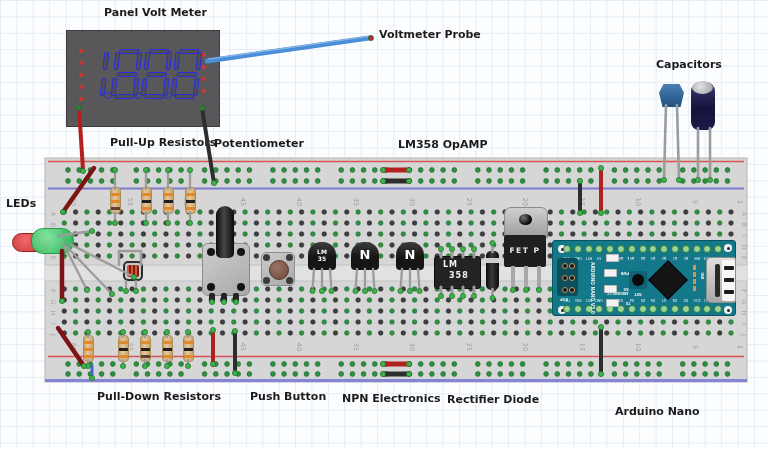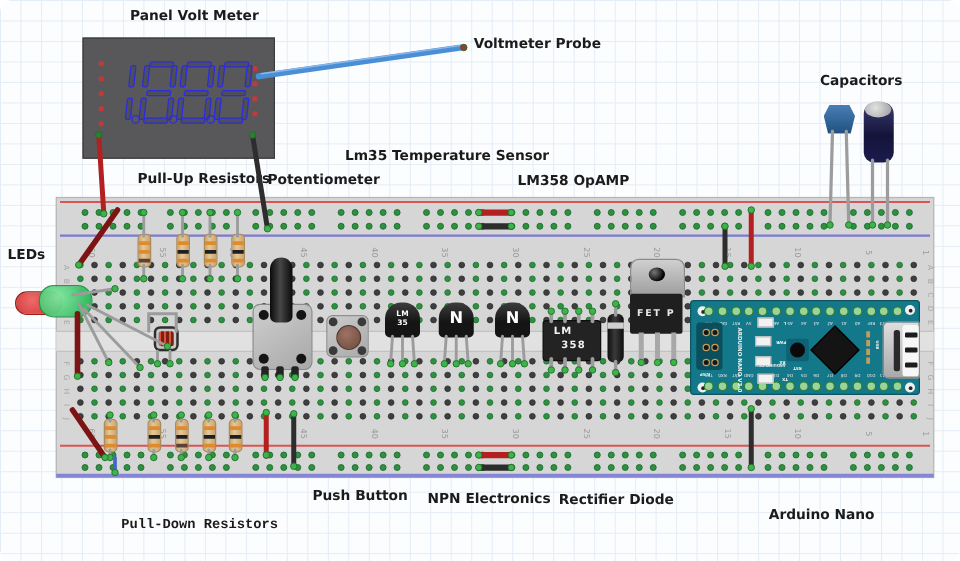--- a/index.html
+++ b/index.html
@@ -3,21 +3,20 @@
 <meta charset="utf-8">
 <style>
   html,body{margin:0;padding:0;}
   .canvas{
     position:relative;width:768px;height:449px;overflow:hidden;
     background-color:#fcfdfe;
     background-image:linear-gradient(#e4ecf5 1px,transparent 1px),
                      linear-gradient(90deg,#e4ecf5 1px,transparent 1px);
     background-size:16.4px 16.4px;
     font-family:"DejaVu Sans","Liberation Sans",sans-serif;
-    border-radius:10px;
   }
   .label{position:absolute;font-size:11px;font-weight:600;color:#1b1b1b;white-space:nowrap;}
   .title{position:absolute;font-size:15.5px;font-weight:600;color:#111;white-space:nowrap;}
   .watermark{position:absolute;left:20px;top:386px;font-size:37px;font-weight:600;color:#b4b4b4;letter-spacing:0px;}
   svg.layer{position:absolute;left:0;top:0;}
   #boardSvg{z-index:1;}
   .comp{position:absolute;z-index:4;}
   #wireSvg{z-index:6;pointer-events:none;}
   
   .meter{position:absolute;left:66px;top:30px;width:152px;height:95px;background:#58585a;border:1px solid #3c3c3e;z-index:2;}
@@ -928,26 +927,25 @@
       <text x="636.3" y="347" font-size="6.5" fill="#9a9a9a" transform="rotate(90 636.3 347)" text-anchor="middle">10</text>
       <text x="692.8" y="202" font-size="6.5" fill="#9a9a9a" transform="rotate(90 692.8 202)" text-anchor="middle">5</text>
       <text x="692.8" y="347" font-size="6.5" fill="#9a9a9a" transform="rotate(90 692.8 347)" text-anchor="middle">5</text>
       <text x="738" y="202" font-size="6.5" fill="#9a9a9a" transform="rotate(90 738 202)" text-anchor="middle">1</text>
       <text x="738" y="347" font-size="6.5" fill="#9a9a9a" transform="rotate(90 738 347)" text-anchor="middle">1</text>
     </svg>
 
   <div class="label" style="left:104px;top:6px;">Panel Volt Meter</div>
   <div class="label" style="left:379px;top:28px;">Voltmeter Probe</div>
   <div class="label" style="left:656px;top:58px;">Capacitors</div>
-  <div class="label" style="left:276px;top:118px;">Lm35 Temperature Sensor</div>
   <div class="label" style="left:110px;top:136px;">Pull-Up Resistors</div>
   <div class="label" style="left:214px;top:137px;">Potentiometer</div>
-  <div class="label" style="left:414px;top:138px;">LM358 OpAMP</div>
+  <div class="label" style="left:398px;top:138px;">LM358 OpAMP</div>
   <div class="label" style="left:6px;top:197px;">LEDs</div>
-  <div class="label" style="left:97px;top:414px;font-family:Liberation Mono, monospace;">Pull-Down Resistors</div>
+  <div class="label" style="left:97px;top:390px;">Pull-Down Resistors</div>
   <div class="label" style="left:250px;top:390px;">Push Button</div>
   <div class="label" style="left:342px;top:392px;">NPN Electronics</div>
   <div class="label" style="left:447px;top:393px;">Rectifier Diode</div>
   <div class="label" style="left:615px;top:405px;">Arduino Nano</div>
 
   <div class="meter" id="meter">
       <div class="m-dot" style="left:12px;top:18px;background:#c33838"></div>
       <div class="m-dot" style="left:12px;top:30px;background:#c33838"></div>
       <div class="m-dot" style="left:12px;top:42px;background:#c33838"></div>
       <div class="m-dot" style="left:12px;top:54px;background:#c33838"></div>

